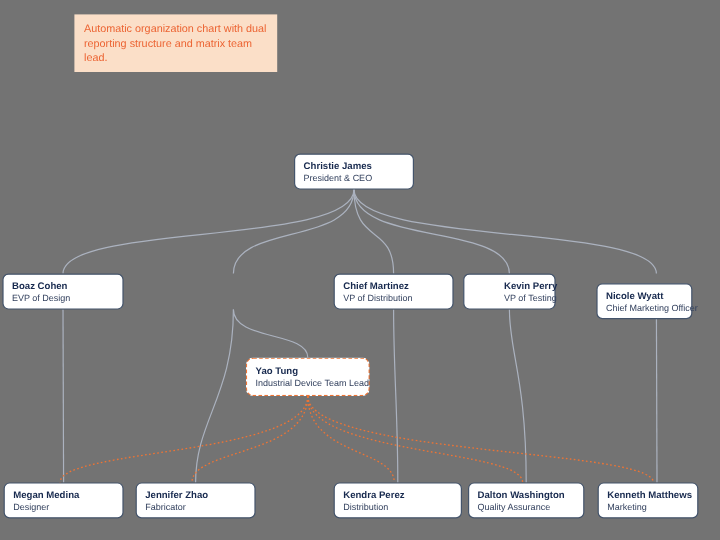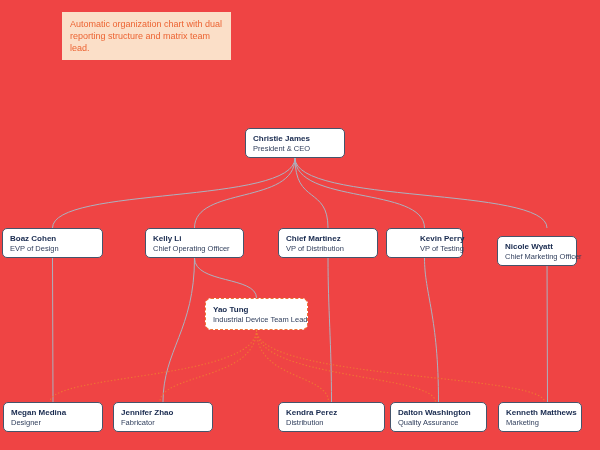--- a/index.html
+++ b/index.html
@@ -1,17 +1,17 @@
 <!DOCTYPE html>
 <html style="--node-border: #44546B; --name-color: #17294E; --title-color: #33415E; --matrix-color: #EE7434; --annot-bg: #FBDFC8; --annot-color: #EC6433;"><head>
 <meta charset="utf-8">
 <style>
   html,body{margin:0;padding:0;background:#fff;}
   #canvas{
-    position:relative;width:600px;height:450px;background:#ef4444;overflow:hidden;
+    position:relative;width:600px;height:450px;background:#737373;overflow:hidden;
     font-family:"Liberation Sans", sans-serif;
   }
   #edges{position:absolute;left:0;top:0;width:600px;height:450px;}
   .node{
     position:absolute;background:#fff;
     border:1px solid var(--node-border,#44546b);
     border-radius:5px;box-sizing:border-box;
     display:flex;flex-direction:column;justify-content:center;
     padding:0 7px;
   }
@@ -60,24 +60,20 @@
   <div id="annotation">Automatic organization chart with dual reporting structure and matrix team lead.</div>
 
 <div class="node" style="left: 245px; top: 128px; width: 100px; height: 30px;">
       <div class="nm">Christie James</div>
       <div class="tt">President &amp; CEO</div>
     </div>
     <div class="node" style="left: 2px; top: 228px; width: 101px; height: 30px;">
       <div class="nm">Boaz Cohen</div>
       <div class="tt">EVP of Design</div>
     </div>
-    <div class="node" style="left: 145px; top: 228px; width: 99px; height: 30px;">
-      <div class="nm">Kelly Li</div>
-      <div class="tt">Chief Operating Officer</div>
-    </div>
     <div class="node" style="left: 278px; top: 228px; width: 100px; height: 30px;">
       <div class="nm">Chief Martinez</div>
       <div class="tt">VP of Distribution</div>
     </div>
     <div class="node" style="left: 386px; top: 228px; width: 77px; height: 30px; padding-left: 33px;">
       <div class="nm">Kevin Perry</div>
       <div class="tt">VP of Testing</div>
     </div>
     <div class="node" style="left: 497px; top: 236px; width: 80px; height: 30px;">
       <div class="nm">Nicole Wyatt</div>

